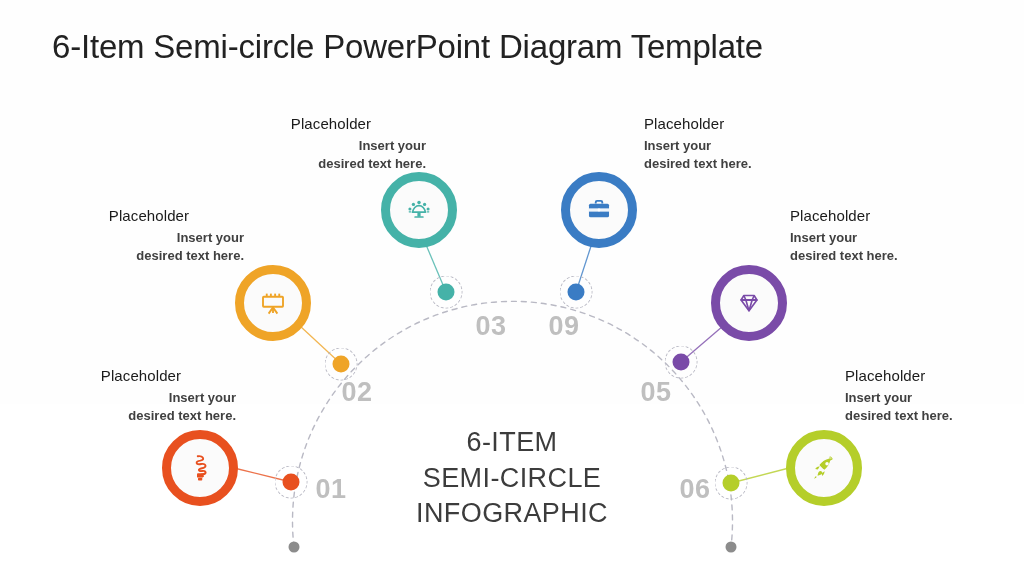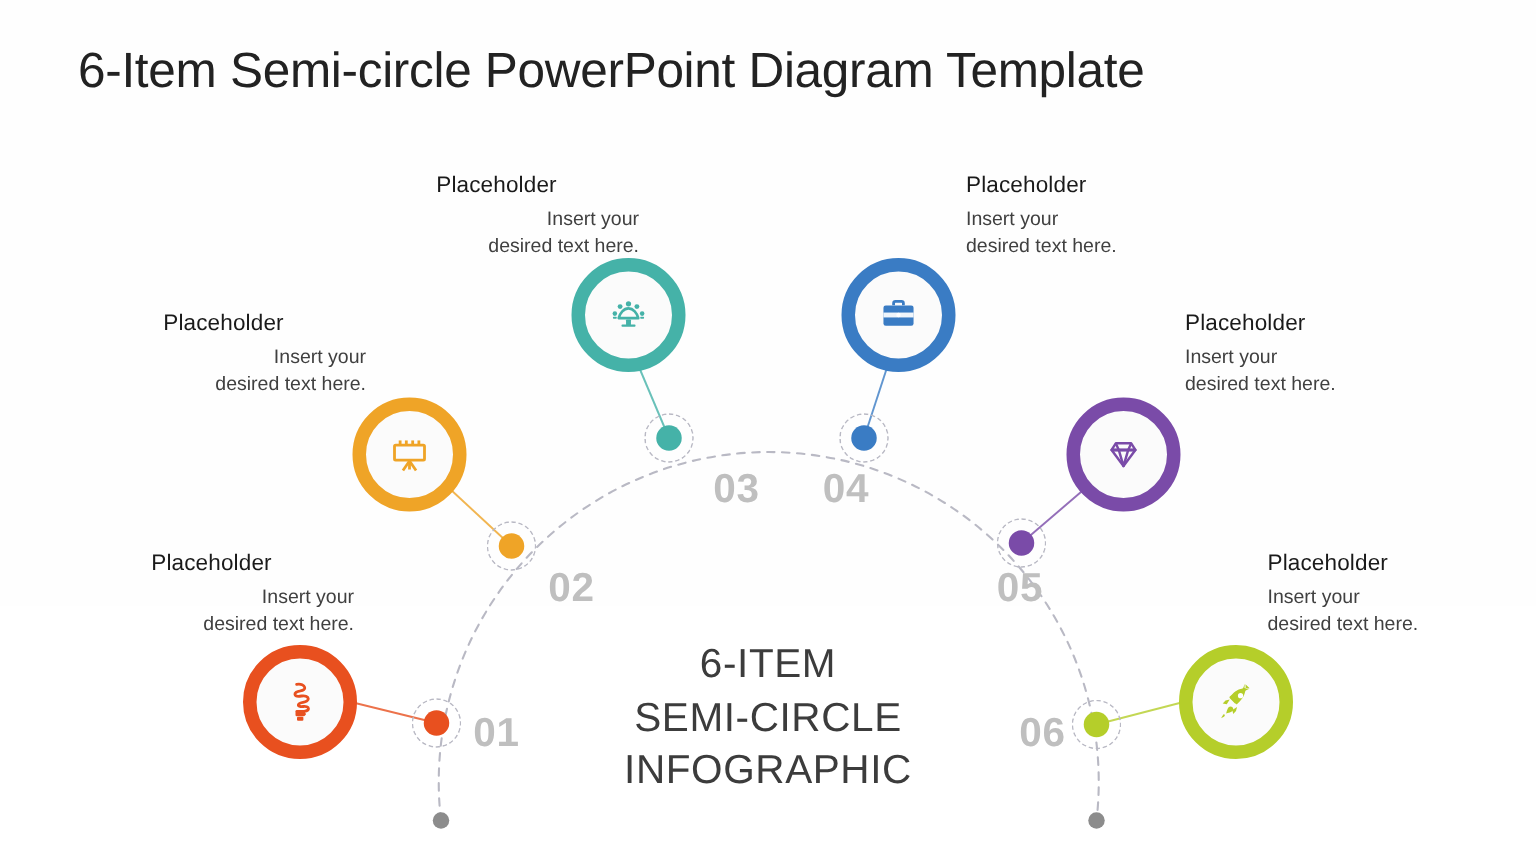--- a/index.html
+++ b/index.html
@@ -106,20 +106,21 @@
     color: #1a1a1a;
     margin-bottom: 5px;
     letter-spacing: 0.1px;
   }
   .text-block.left .tb-title  { text-align: center; }
   .text-block.right .tb-title { text-align: left; }
   .tb-body {
     font-size: 13px;
     line-height: 1.42;
     color: #404040;
+    font-weight: bold;
   }
   .tb-body .l2 { display: block; }
 </style>
 </head>
 <body>
 
 <div id="slide">
 
   <div id="title">6-Item Semi-circle PowerPoint Diagram Template</div>
 
@@ -153,21 +154,21 @@
   <div class="text-block left" style="left:46px; top:367px;">
     <div class="tb-title">Placeholder</div>
     <div class="tb-body">
       <span class="l2">Insert your</span>
       <span class="l2">desired text here.</span>
     </div>
   </div>
 
   <div class="node-ring" style="left:341px; top:364px;"></div>
   <div class="node-dot" style="left:341px; top:364px; background:#EFA427;"></div>
-  <div class="node-number" style="left:381px; top:392px;">02</div>
+  <div class="node-number" style="left:357px; top:392px;">02</div>
   <div class="icon-circle" style="left:273px; top:303px; border-color:#EFA427;">
     <span>
       <svg width="30" height="30" viewBox="0 0 24 24" fill="none" stroke="#EFA427" stroke-width="1.5">
         <rect x="4" y="7" width="16" height="8" rx="0.6"></rect>
         <line x1="7" y1="4.5" x2="7" y2="7"></line>
         <line x1="10.3" y1="4.5" x2="10.3" y2="7"></line>
         <line x1="13.7" y1="4.5" x2="13.7" y2="7"></line>
         <line x1="17" y1="4.5" x2="17" y2="7"></line>
         <line x1="12" y1="15" x2="12" y2="20"></line>
         <line x1="8.5" y1="20.5" x2="12" y2="15.5"></line>
@@ -205,42 +206,42 @@
   <div class="text-block left" style="left:236px; top:115px;">
     <div class="tb-title">Placeholder</div>
     <div class="tb-body">
       <span class="l2">Insert your</span>
       <span class="l2">desired text here.</span>
     </div>
   </div>
 
   <div class="node-ring" style="left:576px; top:292px;"></div>
   <div class="node-dot" style="left:576px; top:292px; background:#3A7CC4;"></div>
-  <div class="node-number" style="left:564px; top:326px;">04</div>
+  <div class="node-number" style="left:564px; top:326px;">09</div>
   <div class="icon-circle" style="left:599px; top:210px; border-color:#3A7CC4;">
     <span>
       <svg width="28" height="28" viewBox="0 0 24 24" fill="#3A7CC4">
         <path d="M9.2 6.4V5.3c0-.6.5-1.1 1.1-1.1h3.4c.6 0 1.1.5 1.1 1.1v1.1" fill="none" stroke="#3A7CC4" stroke-width="1.6"></path>
         <rect x="3.4" y="6.6" width="17.2" height="11.6" rx="1.3"></rect>
         <rect x="3.4" y="10.6" width="17.2" height="2.8" fill="#ffffff" opacity="0.92"></rect>
         <circle cx="12" cy="12" r="1.25" fill="#ffffff"></circle>
       </svg>
     </span>
   </div>
   <div class="text-block right" style="left:644px; top:115px;">
     <div class="tb-title">Placeholder</div>
     <div class="tb-body">
       <span class="l2">Insert your</span>
       <span class="l2">desired text here.</span>
     </div>
   </div>
 
   <div class="node-ring" style="left:681px; top:362px;"></div>
   <div class="node-dot" style="left:681px; top:362px; background:#7A4BA8;"></div>
-  <div class="node-number" style="left:656px; top:392px;margin-left:24px;">05</div>
+  <div class="node-number" style="left:656px; top:392px;">05</div>
   <div class="icon-circle" style="left:749px; top:303px; border-color:#7A4BA8;">
     <span>
       <svg width="28" height="28" viewBox="0 0 24 24" fill="none" stroke="#7A4BA8" stroke-width="1.4" stroke-linejoin="round">
         <path d="M5.2 9.4h13.6L12 18.6 5.2 9.4z"></path>
         <path d="M7.6 5.6h8.8l2.4 3.8H5.2L7.6 5.6z"></path>
         <line x1="5.2" y1="9.4" x2="18.8" y2="9.4"></line>
         <path d="M9.3 9.4L12 18.6 14.7 9.4"></path>
         <path d="M7.6 5.6L9.3 9.4M16.4 5.6L14.7 9.4"></path>
       </svg>
     </span>

